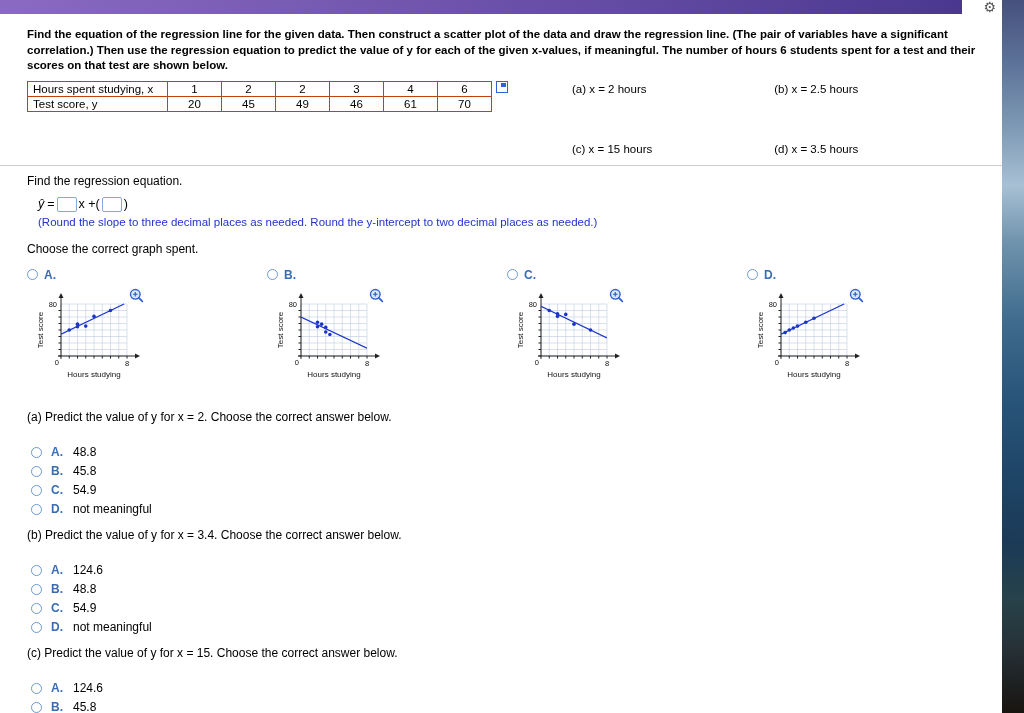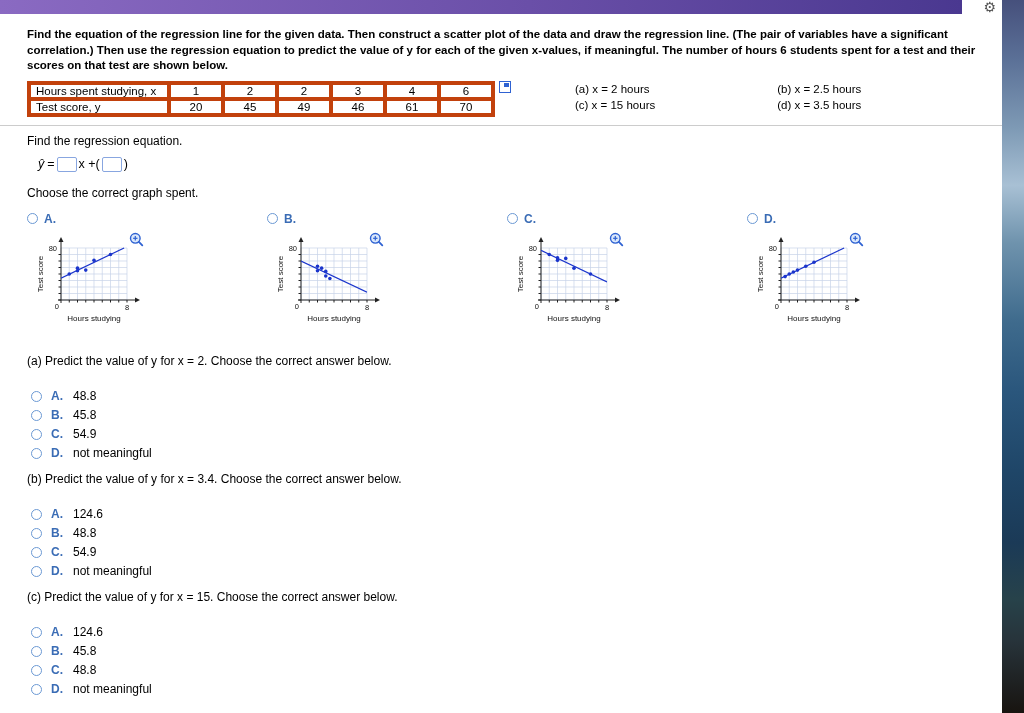--- a/index.html
+++ b/index.html
@@ -8,26 +8,26 @@
   .page{position:relative;width:1024px;height:713px;
     background:linear-gradient(180deg,#46507c 0%,#5a6f96 8%,#7e9ab5 18%,#a8c0d4 26%,#6f93ad 34%,#3f6b8d 45%,#2a567c 55%,#1f4668 66%,#1b3a57 76%,#27424a 84%,#27333a 90%,#181410 100%);}
   .panel{position:absolute;left:0;top:0;width:1002px;height:713px;background:#fff;overflow:hidden;}
   .topbar{display:flex;height:14px;}
   .topbar .grad{width:962px;background:linear-gradient(90deg,#8a6ac2 0%,#6a4fa8 55%,#4a3890 100%);}
   .gear-area{flex:1;background:#fff;display:flex;justify-content:flex-end;align-items:flex-start;padding-right:6px;}
   .gear{font-size:14px;line-height:15px;color:#555;cursor:pointer;}
   .intro{margin:13px 0 0 27px;width:972px;font-size:11.5px;line-height:15.5px;font-weight:bold;}
   .data-row{display:flex;align-items:flex-start;margin:7px 0 0 27px;font-size:11.5px;}
   table.data-table{border-collapse:collapse;}
-  table.data-table td{border:4px solid #c2410c;height:15px;padding:0 5px;font-size:11.5px;white-space:nowrap;}
+  table.data-table td{border:1px solid #c2410c;height:15px;padding:0 5px;font-size:11.5px;white-space:nowrap;}
   td.lbl{width:140px;text-align:left;}
   td.val{width:54px;text-align:center;}
   .copy-icon{position:relative;display:inline-block;width:12px;height:12px;border:1px solid #2f62d2;background:#fff;margin-left:4px;cursor:pointer;}
   .copy-icon .inner{position:absolute;right:1px;top:1px;width:5px;height:4px;background:#2f62d2;}
-  .xcol{display:flex;flex-direction:column;line-height:16px;font-size:11.5px;}
+  .xcol{display:flex;flex-direction:column;line-height:16px;font-size:11.5px;gap:44px;}
   .xcol1{margin-left:64px;}
   .xcol2{margin-left:122px;text-align:right;}
   .hr{height:1px;background:#ccc;margin-top:8px;}
   .prompt{margin-left:27px;font-size:12px;line-height:14px;}
   .mt-reg{margin-top:8px;}
   .mt-choose{margin-top:14px;}
   .mt-qa{margin-top:24px;}
   .mt-q{margin-top:9px;}
   .equation{display:flex;align-items:center;margin:9px 0 0 38px;font-size:12.5px;}
   .yhat{font-style:italic;margin-right:3px;}
@@ -111,20 +111,21 @@
     <div class="equation">
       <span class="yhat">ŷ</span>
       <span>=</span>
       <span class="ans-box"></span>
       <span>x +</span>
       <span class="paren">(</span>
       <span class="ans-box"></span>
       <span class="paren">)</span>
     </div>
 
+    <div class="note">(Round the slope to three decimal places as needed. Round the y-intercept to two decimal places as needed.)</div>
 
     <div class="prompt mt-choose">Choose the correct graph spent.</div>
 
     <div class="graphs">
 
       <div class="graph-option">
         <div class="opt-head">
           <span class="radio"></span>
           <span class="letter">A.</span>
         </div>

